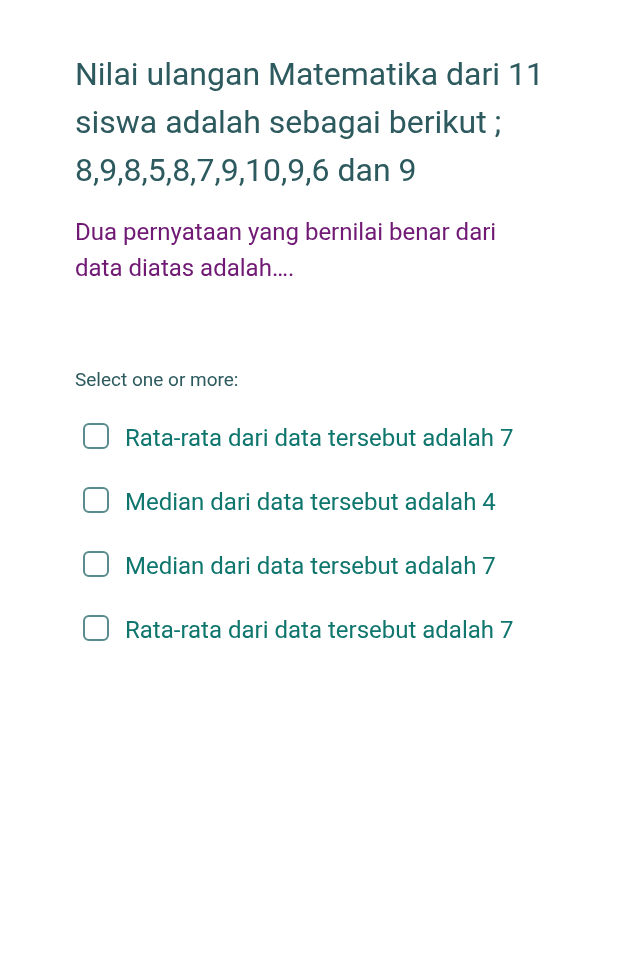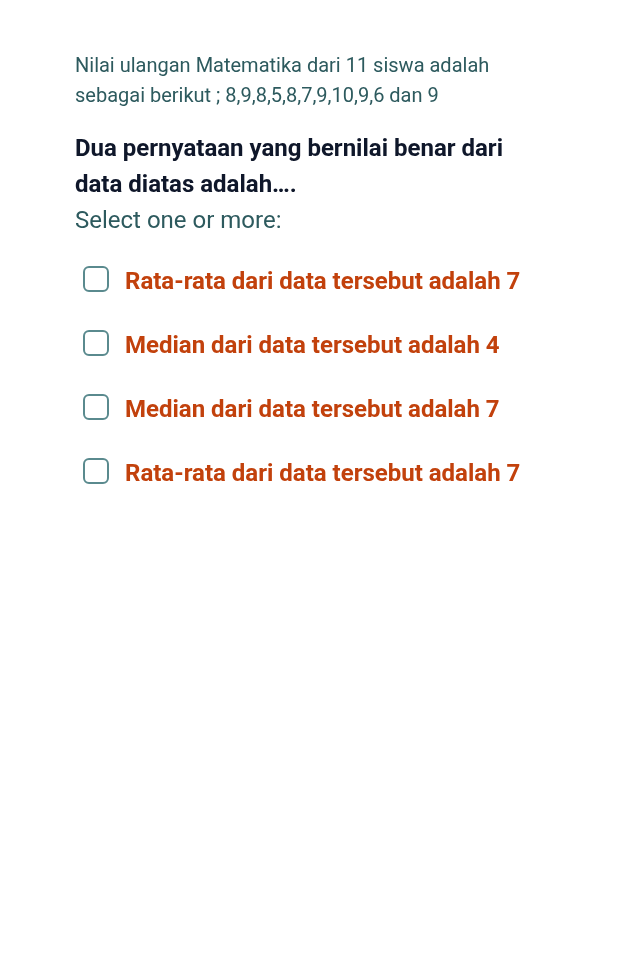--- a/index.html
+++ b/index.html
@@ -9,34 +9,35 @@
     }
     body {
       font-family: -apple-system, BlinkMacSystemFont, "Segoe UI", Roboto, Helvetica, Arial, sans-serif;
       background: #ffffff;
       width: 624px;
       height: 976px;
       padding: 50px 75px 50px 75px;
       color: #2d5a5e;
     }
     .question-text {
-      font-size: 20px;
+      font-size: 32px;
       line-height: 1.5;
       font-weight: 400;
       color: #2d5a5e;
       margin-bottom: 20px;
     }
     .question-bold {
       font-size: 24px;
       line-height: 1.5;
-      font-weight: 700;
-      color: #0f172a;
+      font-weight: 400;
+      color: #701a75;
+      margin-bottom: 80px;
     }
     .select-prompt {
-      font-size: 24px;
+      font-size: 19px;
       line-height: 1.5;
       font-weight: 400;
       color: #2d5a5e;
       margin-bottom: 25px;
     }
     .options {
       display: flex;
       flex-direction: column;
       gap: 28px;
     }
@@ -54,22 +55,22 @@
       border-radius: 6px;
       background: #ffffff;
       cursor: pointer;
       margin-top: 3px;
       appearance: none;
       -webkit-appearance: none;
     }
     .option-label {
       font-size: 24px;
       line-height: 1.5;
-      font-weight: 700;
-      color: #c2410c;
+      font-weight: 400;
+      color: #0f766e;
       padding-right: 0;
     }
   </style>
 </head>
 <body>
 
 <div class="question-text">Nilai ulangan Matematika dari 11 siswa adalah sebagai berikut  ; 8,9,8,5,8,7,9,10,9,6 dan 9</div>
 
 <div class="question-bold">Dua pernyataan yang bernilai benar dari data diatas adalah….</div>
 

